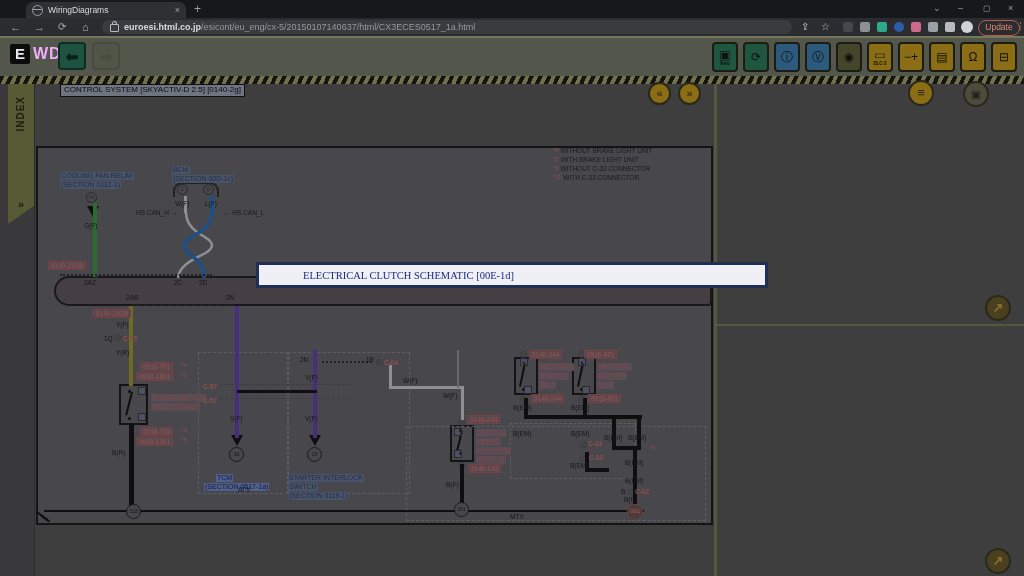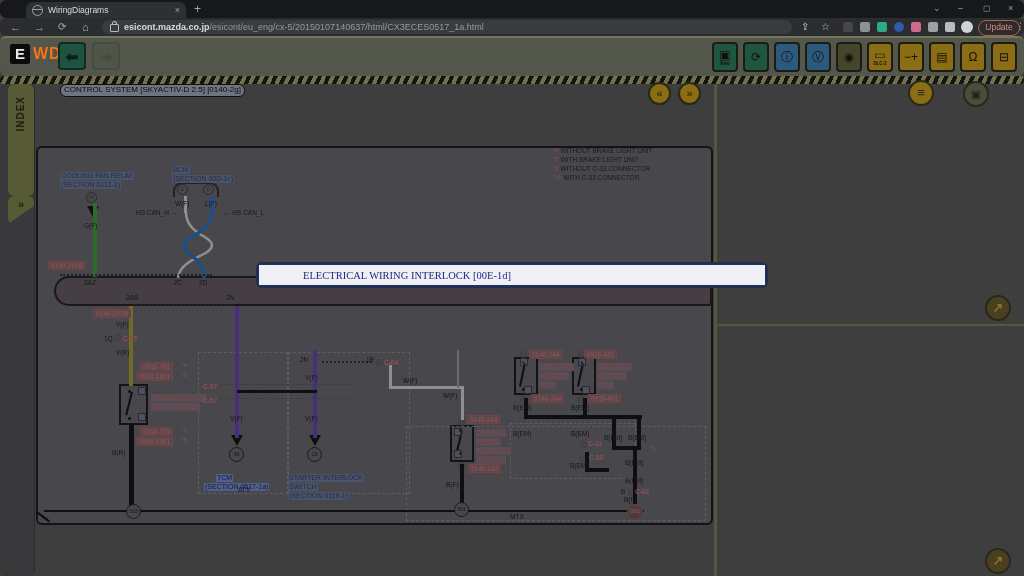--- a/index.html
+++ b/index.html
@@ -1,18 +1,18 @@
 <!DOCTYPE html>
 <html><head>
 <meta charset="utf-8">
 <style>
   html,body{margin:0;padding:0;background:#000;}
   #stage{position:relative;width:1024px;height:576px;overflow:hidden;
          font-family:"Liberation Sans",sans-serif;background:#3e3e3f;}
-  .abs{position:absolute;border-radius:6px;}
+  .abs{position:absolute;}
   
   #tabbar{left:0;top:0;width:1024px;height:18px;background:#17181b;}
   #tab{left:26px;top:2px;width:160px;height:16px;background:#2e3033;border-radius:7px 7px 0 0;
        display:flex;align-items:center;gap:5px;padding:0 6px;box-sizing:border-box;}
   #tab .fav{width:9px;height:9px;border:1.2px solid #9aa0a6;border-radius:50%;position:relative;flex:0 0 auto;}
   #tab .fav:before{content:"";position:absolute;left:0;right:0;top:3px;height:1px;background:#9aa0a6;}
   #tab .t{font-size:8.5px;color:#d7d9dd;white-space:nowrap;overflow:hidden;flex:1;}
   #tab .x{color:#9aa0a6;font-size:9px;flex:0 0 auto;}
   .newtab{left:194px;top:3px;color:#9aa0a6;font-size:12px;line-height:12px;}
   .winctl{top:3px;color:#9aa0a6;font-size:9px;}
@@ -28,21 +28,21 @@
   .ext{top:22px;width:10px;height:10px;border-radius:2px;}
   #avatar{left:961px;top:21px;width:12px;height:12px;border-radius:50%;background:#cfd2d6;}
   #update{left:978px;top:20px;width:40px;height:14px;border:1.2px solid #b5604a;border-radius:8px;
           color:#e08a72;font-size:8.5px;text-align:center;line-height:13px;}
   #kebab{left:1016px;top:21px;color:#e08a72;font-size:9px;}
   
   #ewdbar{left:0;top:36px;width:1024px;height:40px;background:#53564a;border-top:2px solid #75775a;box-sizing:border-box;}
   #logo{left:10px;top:44px;display:flex;align-items:center;}
   #logo .e{width:20px;height:20px;background:#0c0c0c;color:#e8e8e8;font-weight:bold;font-size:15px;
            text-align:center;line-height:20px;border-radius:2px;}
-  #logo .wd{color:#f97316;font-weight:bold;font-size:16px;letter-spacing:1px;margin-left:3px;}
+  #logo .wd{color:#f0abfc;font-weight:bold;font-size:16px;letter-spacing:1px;margin-left:3px;}
   .histbtn{top:42px;width:28px;height:28px;border-radius:4px;box-sizing:border-box;text-align:center;line-height:26px;font-size:15px;font-weight:bold;}
   #back{left:58px;background:#1d5340;border:2px solid #0f2c20;color:#0b2016;}
   #fwd{left:92px;background:#4c5747;border:2px solid #3c4639;color:#39463a;opacity:.55;}
   .ewdic{top:42px;width:26px;height:30px;border-radius:4px;box-sizing:border-box;border:2px solid #1c1c12;
          display:flex;flex-direction:column;align-items:center;justify-content:center;color:#11110a;}
   .ewdic .g{font-size:12px;line-height:12px;}
   .ewdic .sl{font-size:4.5px;line-height:5px;font-weight:bold;}
   .icgreen{background:#1f5640;}
   .icblue{background:#2b5a7d;}
   .icdark{background:#45452c;}
@@ -127,21 +127,21 @@
     <div class="abs winctl" style="left:1008px;">×</div>
   </div>
 
   <div class="abs" id="toolbar"></div>
   <div class="abs navic" style="left:10px;">←</div>
   <div class="abs navic" style="left:34px;">→</div>
   <div class="abs navic" style="left:58px;font-size:10px;">⟳</div>
   <div class="abs navic" style="left:82px;">⌂</div>
   <div class="abs" id="omni">
     <span class="lock"></span>
-    <span class="u"><b>esicont.mazda.co.jp</b><span class="p">/esicont/eu_eng/cx-5/20150107140637/html/CX3ECES0517_1a.html</span></span>
+    <span class="u"><b>euroesi.html.co.jp</b><span class="p">/esicont/eu_eng/cx-5/20150107140637/html/CX3ECES0517_1a.html</span></span>
   </div>
   <div class="abs actic" style="left:801px;">⇪</div>
   <div class="abs actic" style="left:821px;">☆</div>
   <div id="extrow">
       <div class="abs ext" style="left: 843px; background: rgb(70, 70, 76);"></div>
       <div class="abs ext" style="left: 860px; background: rgb(141, 144, 148);"></div>
       <div class="abs ext" style="left: 877px; background: rgb(46, 169, 138);"></div>
       <div class="abs ext" style="left: 894px; background: rgb(45, 91, 168); border-radius: 50%;"></div>
       <div class="abs ext" style="left: 911px; background: rgb(208, 106, 138);"></div>
       <div class="abs ext" style="left: 928px; background: rgb(154, 160, 166);"></div>
@@ -381,16 +381,16 @@
       <div class="dlabel gcirc" style="left: 627px; top: 504px;">G01</div>
     </div>
   <div class="notewrap" id="notes">
       <div class="noteline"><span class="m">*4: </span><span>WITHOUT BRAKE LIGHT UNIT</span></div>
       <div class="noteline"><span class="m">*5: </span><span>WITH BRAKE LIGHT UNIT</span></div>
       <div class="noteline"><span class="m">*9: </span><span>WITHOUT C-33 CONNECTOR</span></div>
       <div class="noteline"><span class="m">*10: </span><span>WITH C-33 CONNECTOR</span></div>
     </div>
 
   <div class="abs" id="popup">
-      <div class="prow">ELECTRICAL WIRING INTERLOCK [00E-1d]</div>
+      <div class="prow">ELECTRICAL CLUTCH SCHEMATIC [00E-1d]</div>
     </div>
 
 </div>
 
 </body></html>

